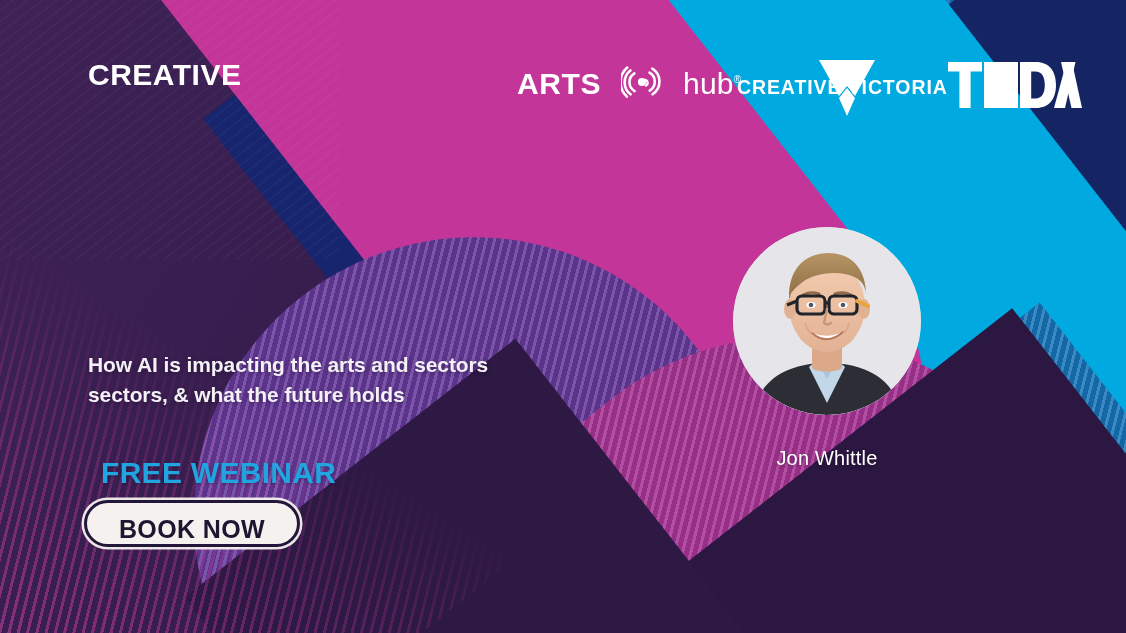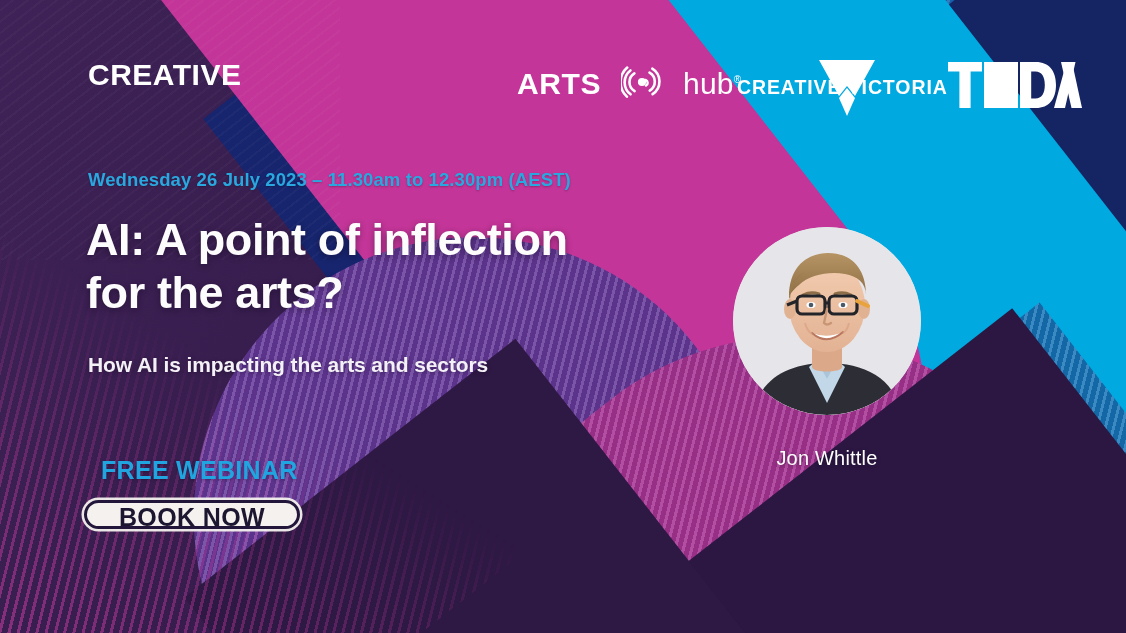--- a/index.html
+++ b/index.html
@@ -209,36 +209,36 @@
     font-weight:700;
     line-height:1.45;
     max-width:490px;
     letter-spacing:-.1px;
     text-shadow:0 1px 4px rgba(20,8,32,.4);
   }
 
   .free-webinar{
     position:absolute;left:101px;top:456px;
     color:#21a5e1;
-    font-size:25px;
+    font-size:30px;
     font-weight:700;
     letter-spacing:.3px;
     text-transform:uppercase;
     white-space:nowrap;
     text-shadow:0 1px 3px rgba(20,8,32,.35);
   }
 
   .book-btn{
     position:absolute;left:84px;top:500px;
-    width:216px;height:29px;
+    width:216px;height:47px;
     border-radius:26px;
     background:#f4f1ee;
     border:3.5px solid #22173a;
     box-shadow:0 0 0 2.5px rgba(244,241,238,.95);
-    display:flex;align-items:flex-start;justify-content:center;
+    display:flex;align-items:flex-end;justify-content:center;
     cursor:pointer;
     box-sizing:border-box;
   }
   .book-btn span{
     color:#1d1630;
     font-size:25px;
     font-weight:700;
     letter-spacing:.4px;
     text-transform:uppercase;
     white-space:nowrap;
@@ -321,29 +321,25 @@
     <div class="fan"></div>
     <div class="tex-tl"></div>
   </div>
 
   <div class="content">
 
     <div class="brand">
       <div>CREATIVE</div>
     </div>
 
-    <div class="datetime">Wednesday 26 July 2023 – 11.30am to 12.30pm (AEST)</div>
-
-    <div class="headline">
-      <div>AI: A point of inflection</div>
-      <div>for the arts?</div>
-    </div>
+
 
     <div class="subhead">
       <div>How AI is impacting the arts and sectors</div>
+      <div>sectors, &amp; what the future holds</div>
     </div>
 
     <div class="free-webinar">FREE WEBINAR</div>
 
     <div class="book-btn">
       <span>BOOK NOW</span>
     </div>
 
     <div class="logo-artshub">
       <span class="word-arts">ARTS</span>

